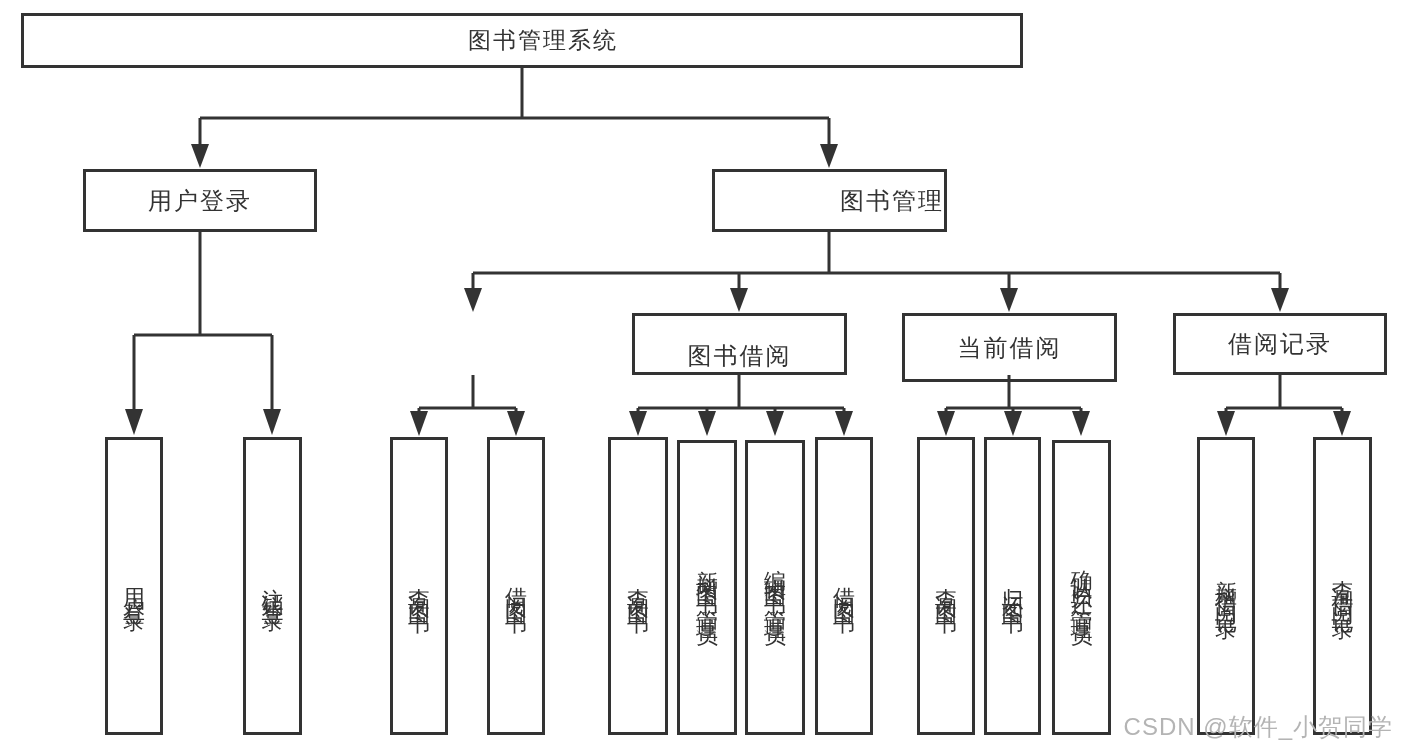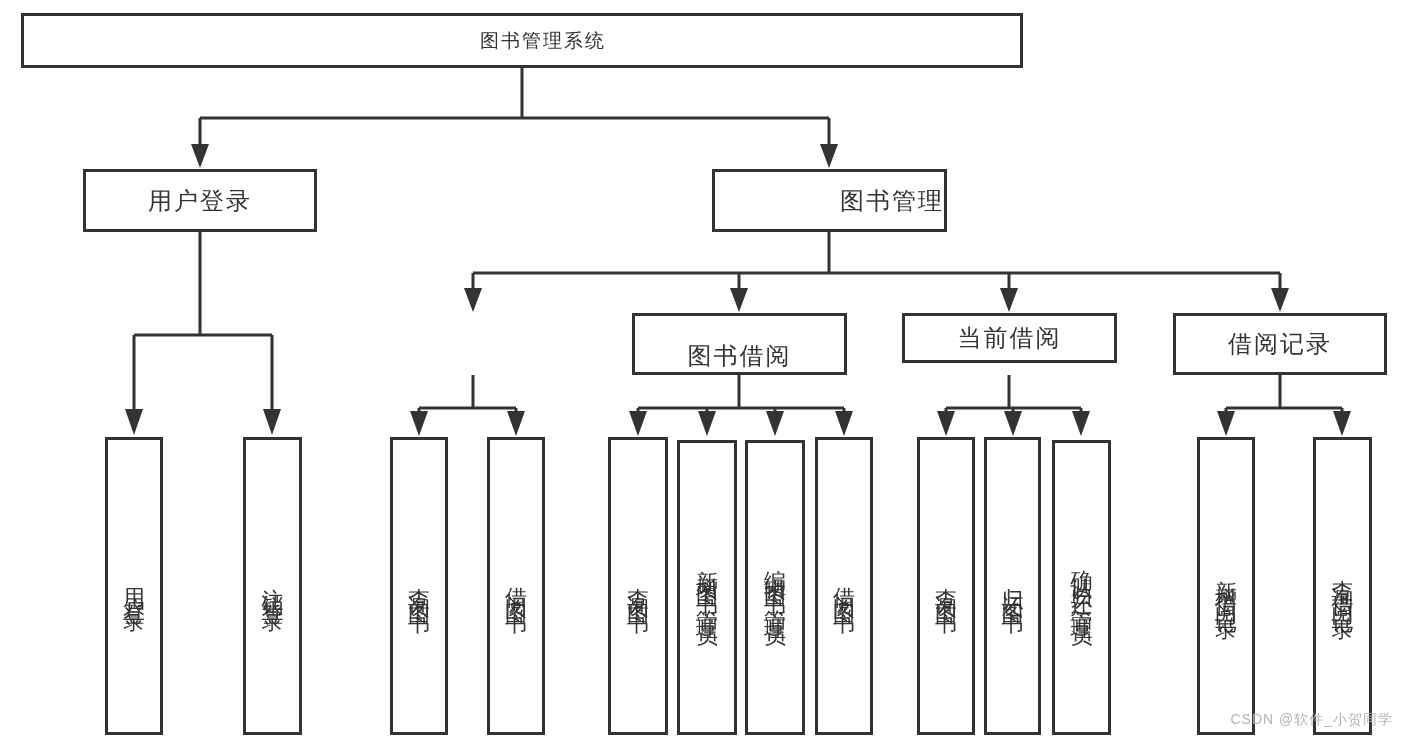--- a/index.html
+++ b/index.html
@@ -24,21 +24,21 @@
     align-items: center;
     justify-content: center;
     color: #333333;
   }
   .h-node span {
     font-size: 24px;
     letter-spacing: 2px;
     white-space: nowrap;
   }
   .root-node span {
-    font-size: 19px;
+    font-size: 23px;
     letter-spacing: 2px;
     margin-left: 42px;
   }
   .v-node .vtext {
     writing-mode: vertical-rl;
     text-orientation: mixed;
     font-size: 22px;
     letter-spacing: 8px;
     line-height: 1.1;
     white-space: nowrap;
@@ -57,21 +57,21 @@
     fill: none;
   }
   #connectors polygon {
     fill: #333333;
     stroke: none;
   }
   #watermark {
     position: absolute;
     right: 12px;
     top: 711px;
-    font-size: 14px;
+    font-size: 24px;
     letter-spacing: 1px;
     color: #b4b4b4;
     white-space: nowrap;
   }
 </style>
 </head>
 <body>
 
 <div id="stage">
 
@@ -82,21 +82,21 @@
   <div class="node h-node" style="left:83px; top:169px; width:234px; height:63px;">
     <span>用户登录</span>
   </div>
   <div class="node h-node" style="left:712px; top:169px; width:235px; height:63px;justify-content:flex-end;">
     <span>图书管理</span>
   </div>
 
   <div class="node h-node" style="left:632px; top:313px; width:215px; height:62px;align-items:flex-end;">
     <span>图书借阅</span>
   </div>
-  <div class="node h-node" style="left:902px; top:313px; width:215px; height:50px;align-items:center;">
+  <div class="node h-node" style="left:902px; top:313px; width:215px; height:69px;align-items:center;">
     <span>当前借阅</span>
   </div>
   <div class="node h-node" style="left:1173px; top:313px; width:214px; height:62px;">
     <span>借阅记录</span>
   </div>
 
   <div class="node v-node" style="left:105px; top:437px; width:58px; height:298px;">
     <span class="vtext">用户登录</span>
   </div>
   <div class="node v-node" style="left:243px; top:437px; width:59px; height:298px;">

